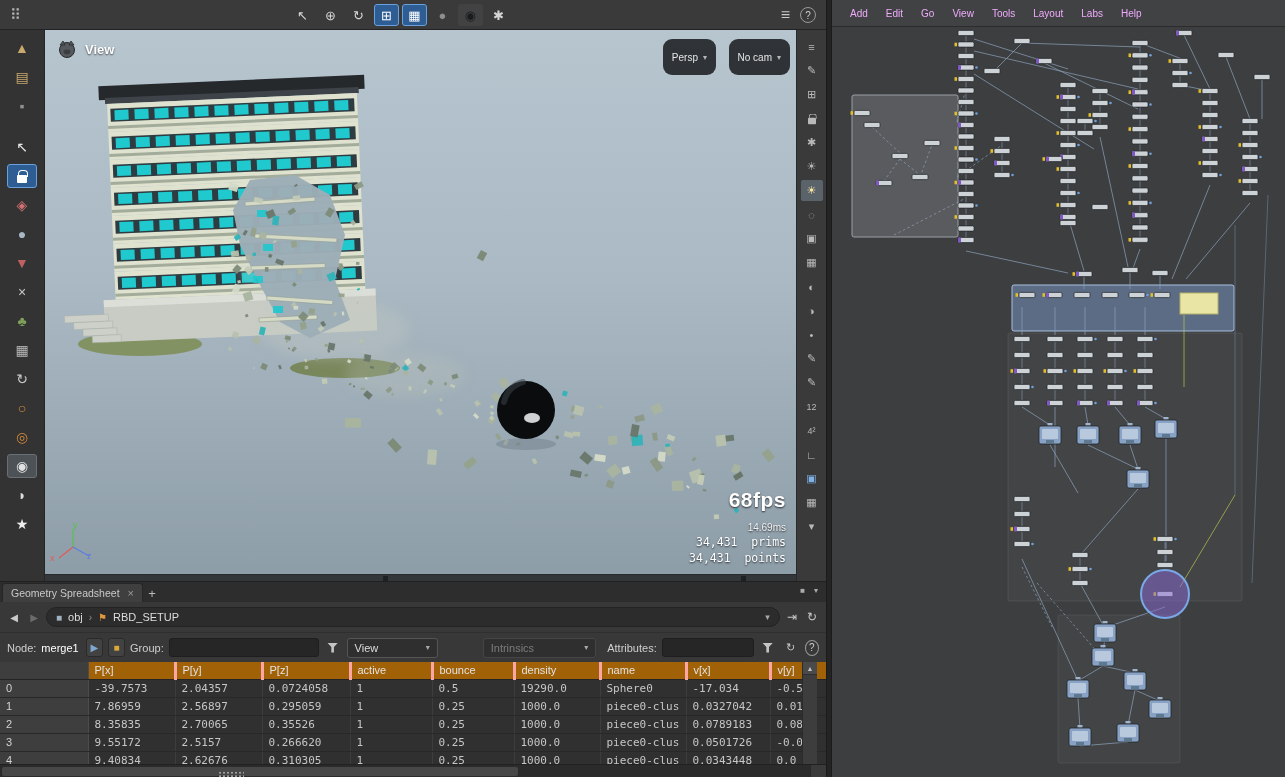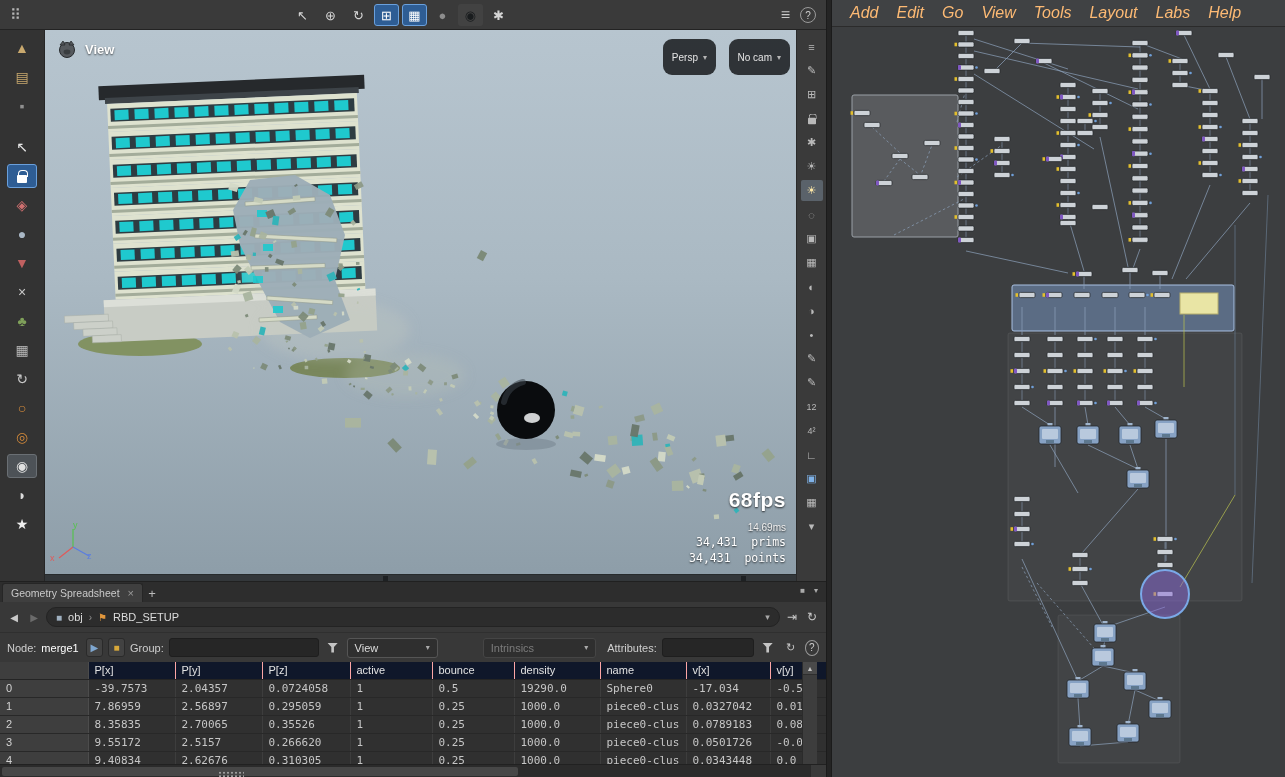--- a/index.html
+++ b/index.html
@@ -88,38 +88,38 @@
     align-items:center;justify-content:center;font-size:10px;}
   .field{background:#262626;border:1px solid #1e1e1e;border-radius:3px;height:19px;color:#ddd;font-size:11px;padding:0 5px;outline:none;}
   .dropdown{background:#2f2f2f;border:1px solid #555;border-radius:3px;height:20px;display:flex;align-items:center;
     justify-content:space-between;padding:0 7px;color:#ddd;gap:6px;}
   .dropdown .caret{font-size:8px;color:#aaa;}
   .dropdown.disabled{color:#7c7c7c;border-color:#454545;margin-left:40px;}
   .iconbtn{width:20px;height:20px;display:flex;align-items:center;justify-content:center;border-radius:3px;color:#c9c9c9;}
   .funnel{width:11px;height:10px;background:#c4c4c4;clip-path:polygon(0 0,100% 0,62% 45%,62% 100%,38% 100%,38% 45%);}
   .tablewrap{position:relative;height:102px;overflow:hidden;background:#2e2e2e;flex:0 0 auto;}
   table{border-collapse:collapse;table-layout:fixed;width:830px;font-size:11px;}
-  th{background:#0f172a;color:#e2e2e2;font-weight:normal;text-align:left;padding:1px 6px;height:17px;
-    border-right:1px solid #fca5a5;border-bottom:1px solid #242424;overflow:hidden;white-space:nowrap;}
+  th{background:#a16207;color:#e2e2e2;font-weight:normal;text-align:left;padding:1px 6px;height:17px;
+    border-right:3px solid #fca5a5;border-bottom:1px solid #242424;overflow:hidden;white-space:nowrap;}
   td{font-family:"DejaVu Sans Mono",monospace;color:#c6c6c6;padding:1px 6px;height:18px;background:#303030;
     border-right:1px solid #3d3d3d;border-bottom:1px solid #282828;overflow:hidden;white-space:nowrap;}
   td.gutter,th.gutter{background:#3e3e3e;border-right:1px solid #4c4c4c;color:#d2d2d2;
     font-family:"Liberation Sans",sans-serif;}
   .vscroll{position:absolute;top:0;right:9px;width:15px;height:102px;background:#3d3d3d;border-left:1px solid #2b2b2b;}
   .vscroll .up{height:13px;background:#4a4a4a;color:#c2c2c2;font-size:7px;text-align:center;line-height:13px;border-bottom:1px solid #2e2e2e;}
   .hscroll{height:14px;background:#2b2b2b;position:relative;border-top:1px solid #212121;flex:0 0 auto;}
   .hscroll .handle{position:absolute;left:2px;top:2px;width:516px;height:9px;background:#474747;border-radius:2px;}
   .hscroll .grip{position:absolute;left:216px;top:4px;width:26px;height:7px;
     background-image:radial-gradient(#9c9c9c 0.8px,transparent 0.9px);background-size:4px 3.5px;}
   .hscroll .corner{position:absolute;right:0;top:0;width:16px;height:14px;background:#3a3a3a;border-left:1px solid #2a2a2a;}
 
   
   .net-menubar{height:27px;background:#404244;border-bottom:1px solid #2b2b2b;display:flex;align-items:center;
     gap:2px;padding:0 10px;flex:0 0 auto;}
-  .menu-item{color:#fdba74;font-size:16px;padding:3px 8px;border-radius:3px;font-style:italic;}
+  .menu-item{color:#f0abfc;font-size:10px;padding:3px 8px;border-radius:3px;}
   .net-canvas{flex:1;position:relative;}
   #net{display:block;width:453px;height:750px;}
 </style>
 </head>
 <body>
 
 <div class="app">
   <div class="left-pane">
 
     <div class="top-toolbar">

